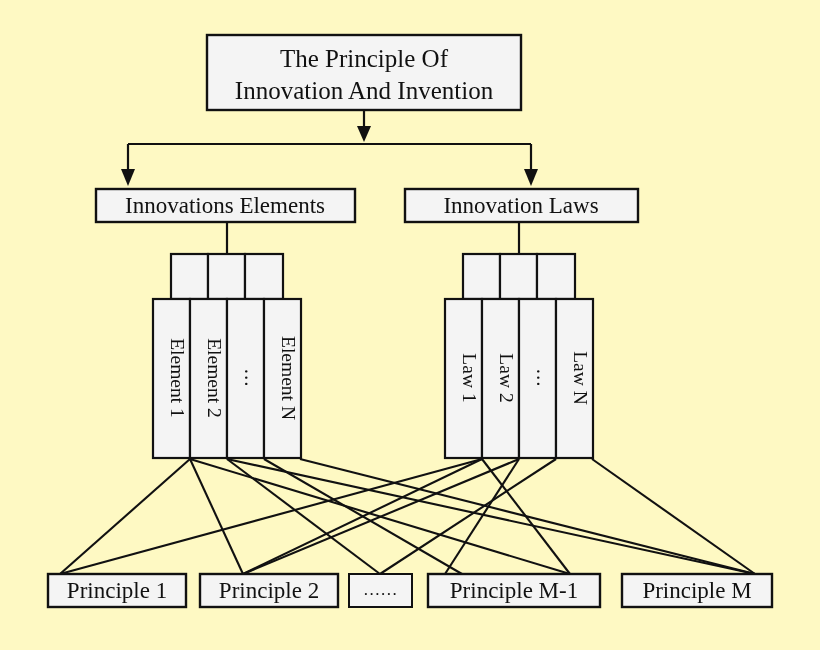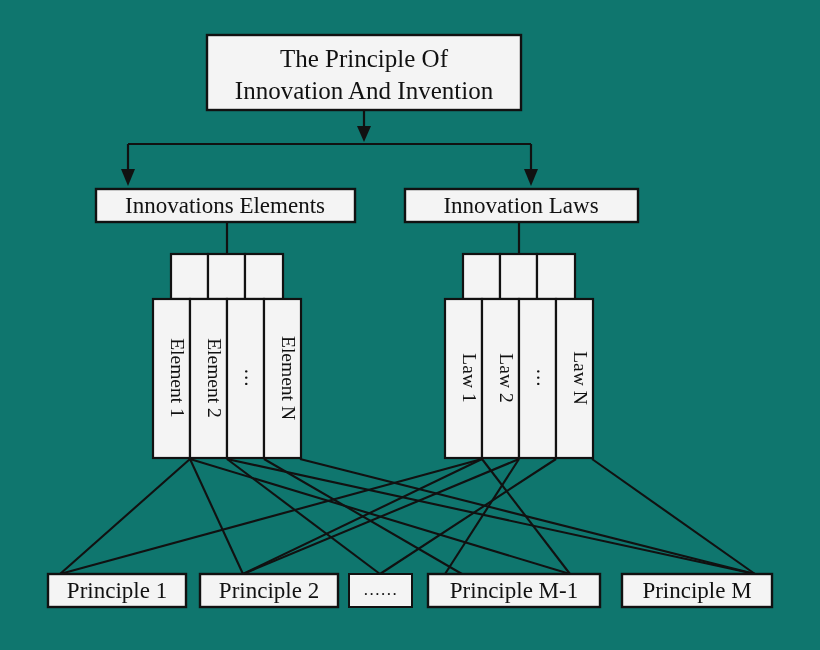--- a/index.html
+++ b/index.html
@@ -11,21 +11,21 @@
   body {
     width: 820px;
     height: 650px;
     font-family: "Liberation Serif", "DejaVu Serif", serif;
     overflow: hidden;
   }
   #diagram-root {
     position: relative;
     width: 820px;
     height: 650px;
-    background: #0f766e;
+    background: #fef9c3;
   }
   svg#diagram-svg {
     display: block;
     width: 820px;
     height: 650px;
   }
   .box-rect {
     fill: #f4f4f4;
     stroke: #111111;
     stroke-width: 2.4;

